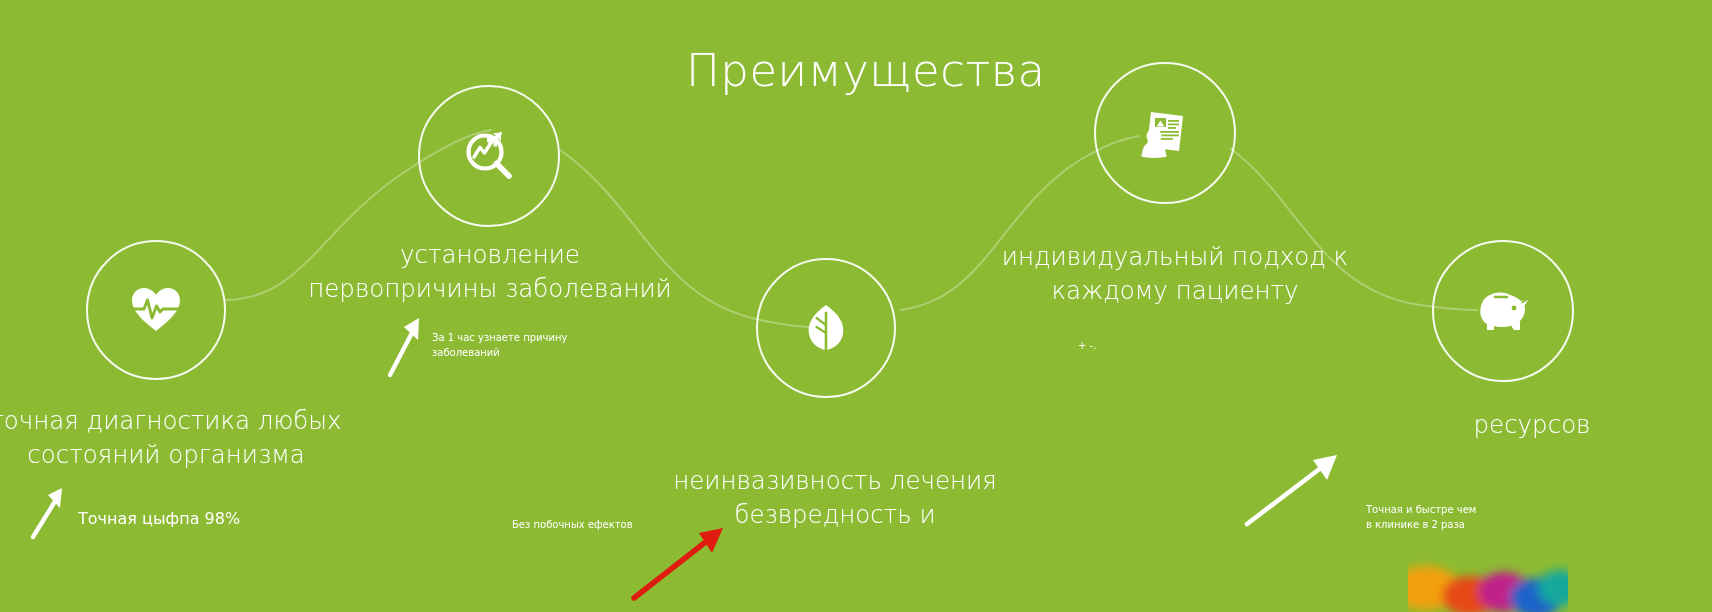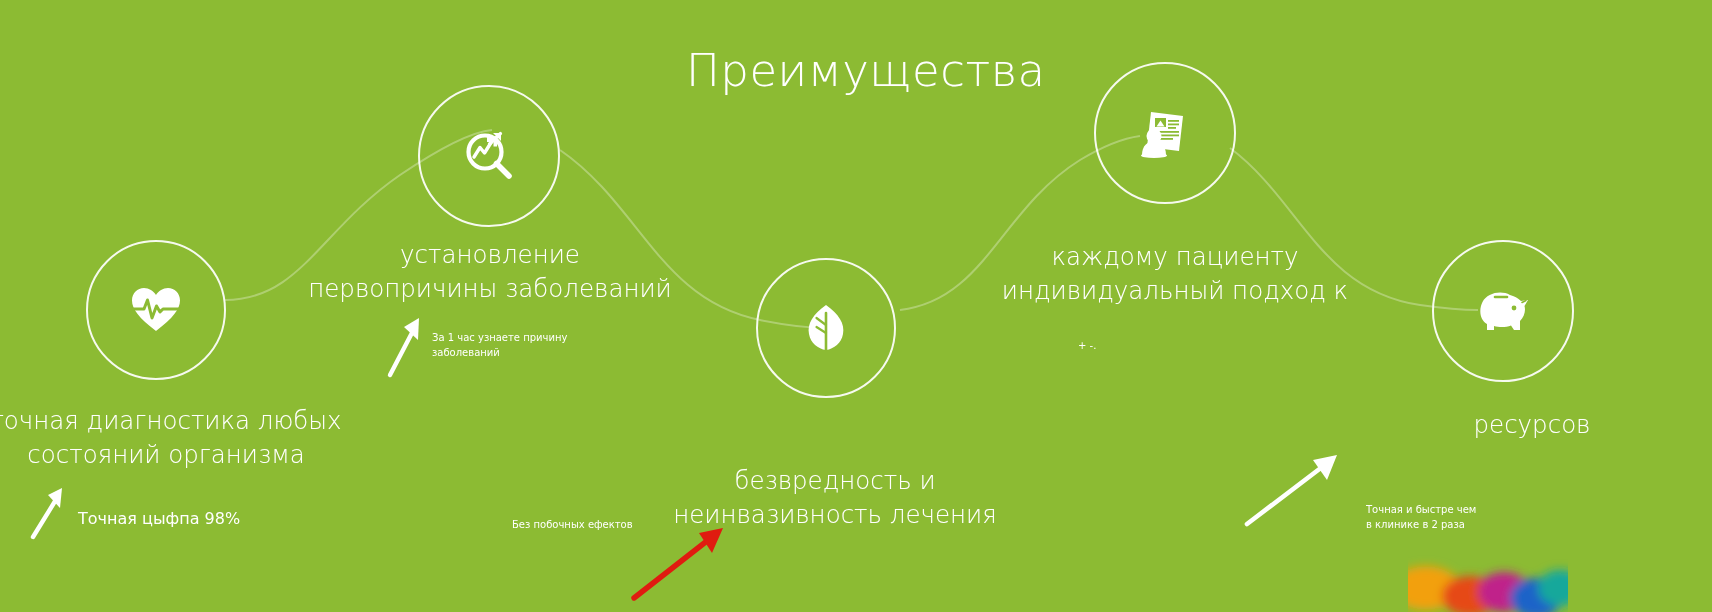--- a/index.html
+++ b/index.html
@@ -124,43 +124,43 @@
 
   <div class="node-circle" style="left:756px; top:258px; width:140px; height:140px;">
     <svg class="node-icon" width="42" height="50" viewBox="0 0 42 50" aria-hidden="true">
       <path d="M21 2 C 34 11 40 21 38 31 C 36.5 40 29 46 21 47 C 13 46 5.5 40 4 31 C 2 21 8 11 21 2 Z" fill="#ffffff"></path>
       <path d="M21 10 L 21 47" stroke="#8cbb33" stroke-width="2.6" stroke-linecap="round"></path>
       <path d="M21 22 L 11.5 15" stroke="#8cbb33" stroke-width="2.2" stroke-linecap="round"></path>
       <path d="M21 30 L 11.5 24" stroke="#8cbb33" stroke-width="2.2" stroke-linecap="round"></path>
     </svg>
   </div>
   <div class="caption" style="left:640px; top:464px; width:390px;">
+    <div>неинвазивность лечения</div>
     <div>безвредность и</div>
-    <div>неинвазивность лечения</div>
   </div>
 
   <div class="node-circle" style="left:1094px; top:62px; width:142px; height:142px;">
     <svg class="node-icon" width="54" height="52" viewBox="0 0 54 52" aria-hidden="true">
       <path d="M13 5 L 45 9 L 41 44 L 9 40 Z" fill="#ffffff"></path>
       <rect x="17" y="11" width="11" height="9" fill="#8cbb33"></rect>
       <path d="M18.5 19.5 L 22.5 13.5 L 26.5 19.5 Z" fill="#ffffff"></path>
       <rect x="30" y="13" width="11" height="1.8" fill="#8cbb33"></rect>
       <rect x="30" y="16.5" width="11" height="1.8" fill="#8cbb33"></rect>
       <rect x="30" y="20" width="8" height="1.8" fill="#8cbb33"></rect>
       <rect x="18" y="24" width="23" height="1.8" fill="#8cbb33"></rect>
       <rect x="18" y="27.5" width="23" height="1.8" fill="#8cbb33"></rect>
       <rect x="18" y="31" width="17" height="1.8" fill="#8cbb33"></rect>
       <circle cx="16" cy="29" r="7.5" fill="#ffffff"></circle>
       <path d="M4 48 C 4 38.5 9.5 34.5 16 34.5 C 22.5 34.5 28 38.5 28 48 Z" fill="#ffffff"></path>
       <ellipse cx="16" cy="48.5" rx="13" ry="2.6" fill="#ffffff"></ellipse>
     </svg>
   </div>
   <div class="caption" style="left:975px; top:240px; width:400px;">
+    <div>индивидуальный подход к</div>
     <div>каждому пациенту</div>
-    <div>индивидуальный подход к</div>
   </div>
 
   <div class="node-circle" style="left:1432px; top:240px; width:142px; height:142px;">
     <svg class="node-icon" width="52" height="44" viewBox="0 0 52 44" aria-hidden="true">
       <path d="M33 6 C 24 1 10 4 5.5 13 C 1.5 21 3 31 10 35 L 10 41 L 17 41 L 17 37 C 22 38.5 29 38.5 34 36.5 L 37 41 L 43 41 L 43 32 C 47 28 49 22 47.5 17 L 51 11 L 44 12 C 41 9 37 7 33 6 Z" fill="#ffffff"></path>
       <circle cx="37" cy="19" r="2.4" fill="#8cbb33"></circle>
       <path d="M18 8 L 30 8" stroke="#8cbb33" stroke-width="2.6" stroke-linecap="round"></path>
       <path d="M45 13.5 L 49 11.5" stroke="#8cbb33" stroke-width="1.6" stroke-linecap="round"></path>
     </svg>
   </div>

